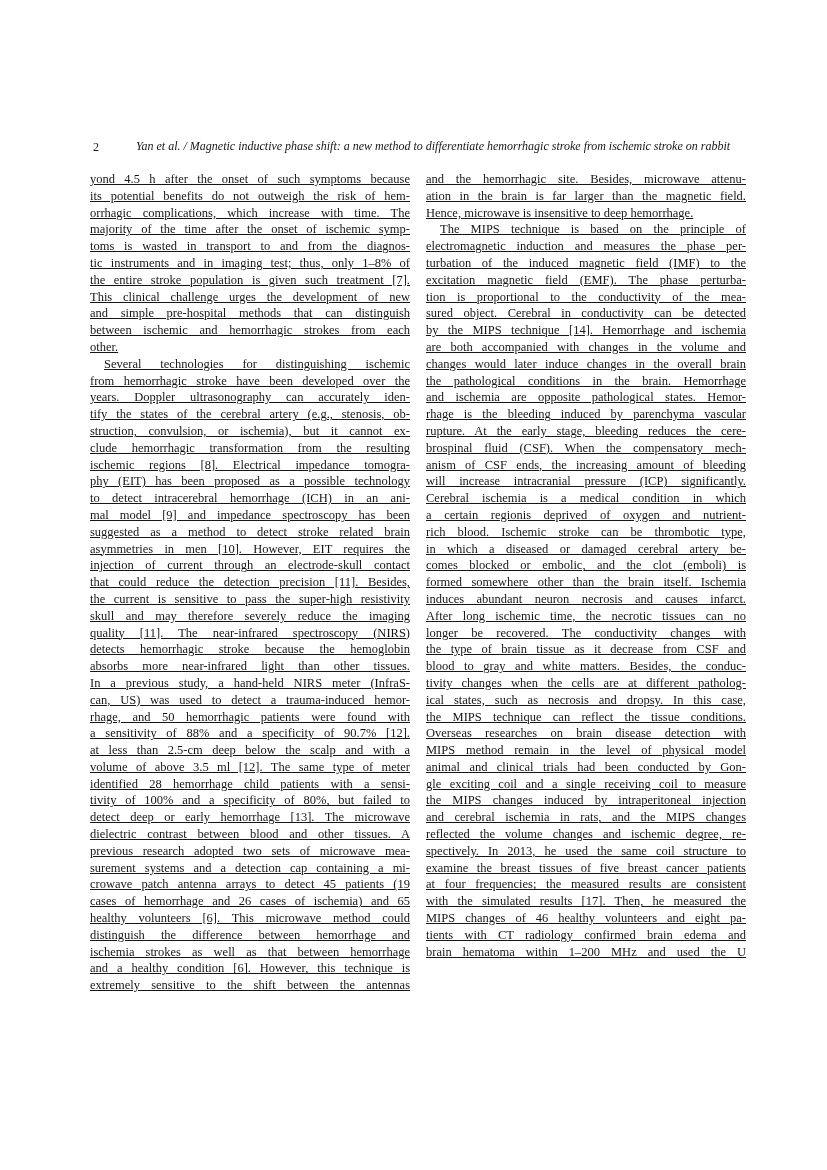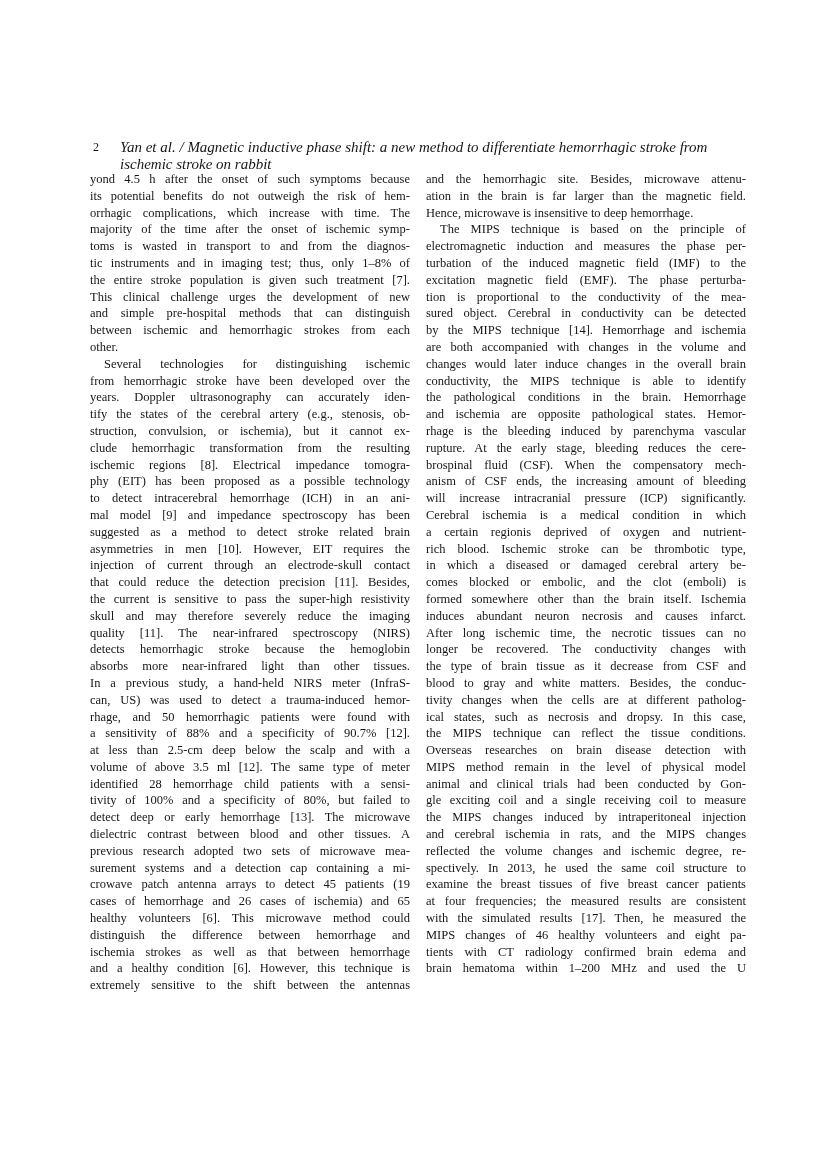--- a/index.html
+++ b/index.html
@@ -22,35 +22,35 @@
   .pagenum {
     position: absolute;
     left: 3px;
     top: 1px;
     font-size: 12px;
     font-style: normal;
     color: #161616;
   }
   .runtitle {
     display: block;
-    text-align: left;
-    font-size: 15px;
+    text-align: center;
+    font-size: 12px;
     font-style: italic;
     color: #161616;
     padding-left: 30px;
   }
   .columns {
     position: absolute;
     left: 90px;
     top: 171px;
     width: 656px;
     display: flex;
     gap: 16px;
   }
-  .col { width: 320px; }
+  .col { width: 320px; text-decoration: underline; }
   .line {
     font-size: 12.5px;
     line-height: 16.8px;
     height: 16.8px;
     overflow: hidden;
     text-align: justify;
     text-align-last: justify;
     -moz-text-align-last: justify;
     color: #161616;
   }
@@ -126,21 +126,20 @@
         <div class="line para-end">Hence, microwave is insensitive to deep hemorrhage.</div>
         <div class="line indent">The MIPS technique is based on the principle of</div>
         <div class="line">electromagnetic induction and measures the phase per-</div>
         <div class="line">turbation of the induced magnetic field (IMF) to the</div>
         <div class="line">excitation magnetic field (EMF). The phase perturba-</div>
         <div class="line">tion is proportional to the conductivity of the mea-</div>
         <div class="line">sured object. Cerebral in conductivity can be detected</div>
         <div class="line">by the MIPS technique [14]. Hemorrhage and ischemia</div>
         <div class="line">are both accompanied with changes in the volume and</div>
         <div class="line">changes would later induce changes in the overall brain</div>
-        <div class="line">conductivity, the MIPS technique is able to identify</div>
         <div class="line">the pathological conditions in the brain. Hemorrhage</div>
         <div class="line">and ischemia are opposite pathological states. Hemor-</div>
         <div class="line">rhage is the bleeding induced by parenchyma vascular</div>
         <div class="line">rupture. At the early stage, bleeding reduces the cere-</div>
         <div class="line">brospinal fluid (CSF). When the compensatory mech-</div>
         <div class="line">anism of CSF ends, the increasing amount of bleeding</div>
         <div class="line">will increase intracranial pressure (ICP) significantly.</div>
         <div class="line">Cerebral ischemia is a medical condition in which</div>
         <div class="line">a certain regionis deprived of oxygen and nutrient-</div>
         <div class="line">rich blood. Ischemic stroke can be thrombotic type,</div>

